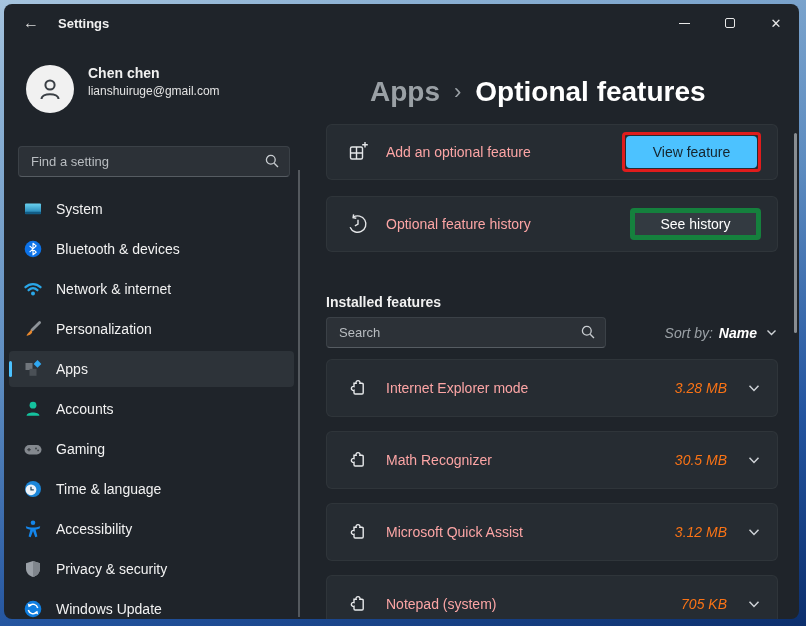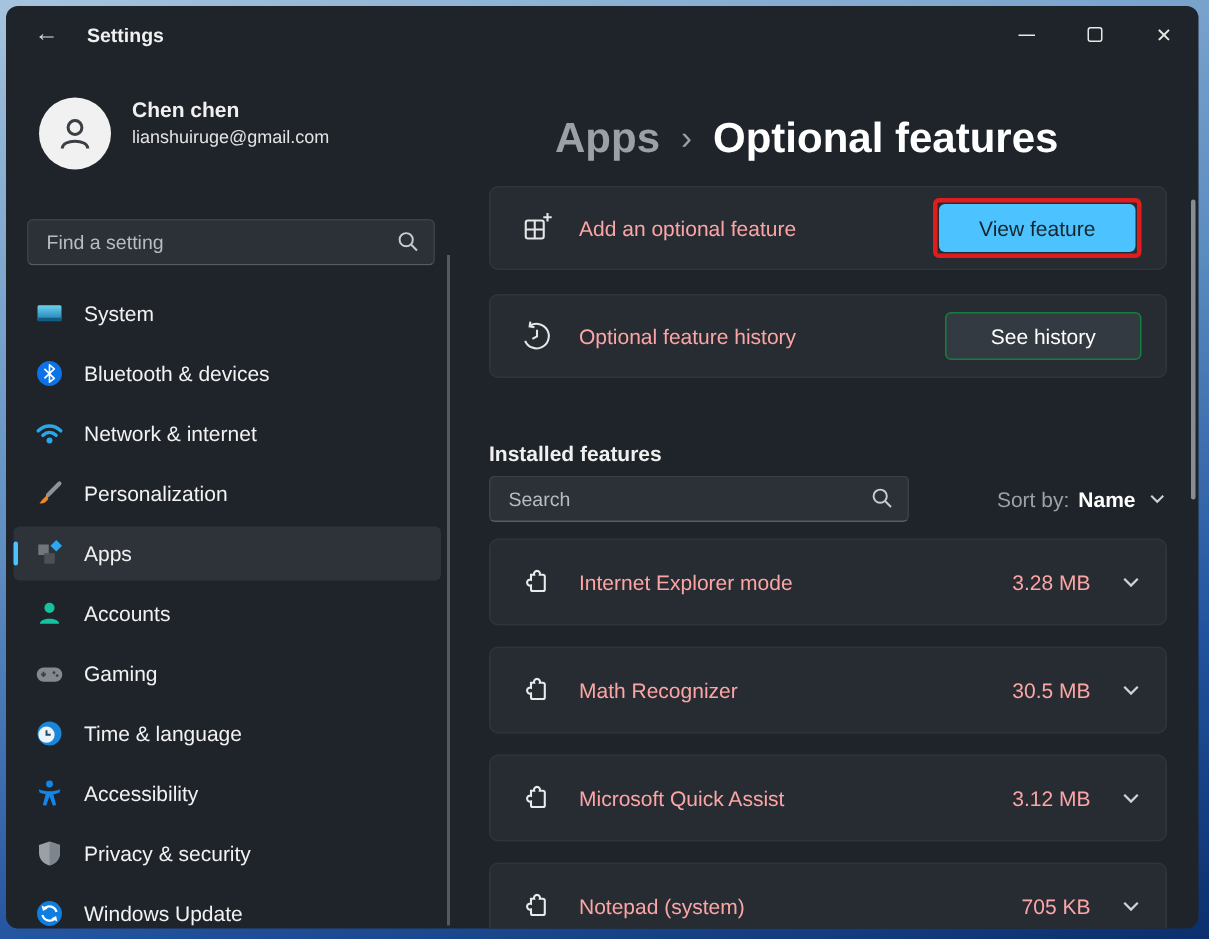--- a/index.html
+++ b/index.html
@@ -54,35 +54,35 @@
   .crumb-sep { color:#9aa0a5; font-size:22px; margin:0 14px; font-weight:400; }
   .crumb-current { color:#ffffff; }
 
   .card { background:#262c32; border:1px solid rgba(255,255,255,0.045); border-radius:6px;
     height:56px; display:flex; align-items:center; padding:0 16px 0 20px; margin-bottom:16px; }
   .card .c-icon { width:22px; height:22px; flex:none; }
   .card .c-label { flex:1; margin-left:17px; font-size:14px; color:#fca5a5; }
   .btn { height:32px; min-width:131px; border-radius:4px; font-size:14px; display:flex;
     align-items:center; justify-content:center; cursor:pointer; font-family:"Liberation Sans", sans-serif; }
   .btn-accent { background:#4cc2ff; color:#15242d; border:none; }
-  .btn-secondary { background:#333a41; color:#ffffff; border:1px solid #15803d; }
+  .btn-secondary { background:#333a41; color:#ffffff; border:5px solid #15803d; }
   .highlight-box { border:3px solid #e01c1c; border-radius:4px; padding:1px; }
 
   .section-heading { font-size:14px; font-weight:700; margin:42px 0 0 0; }
   .filter-row { display:flex; align-items:center; margin-top:7px; }
   .main-search { position:relative; width:280px; }
-  .sort { margin-left:auto; display:flex; align-items:center; cursor:pointer; }
+  .sort { margin-left:auto; display:flex; align-items:center; cursor:pointer;font-style:italic; }
   .sort-label { color:#9ba1a6; font-size:14px; }
   .sort-value { color:#ffffff; font-size:14px; font-weight:700; margin-left:6px; }
   .sort .chev { margin-left:8px; }
 
   .feature-list { margin-top:11px; }
   .feature-row { height:58px; margin-bottom:14px; cursor:pointer; }
   .feature-row .c-label { margin-left:17px; }
-  .f-size { font-size:14px; color:#fca5a5; margin-right:20px; }
+  .f-size { font-size:14px; color:#f97316; margin-right:20px;font-style:italic; }
   .main-scroll { position:absolute; right:2px; top:129px; width:3px; height:200px; background:#888d92; border-radius:2px; }
 </style>
 </head>
 <body>
 
 <div class="window">
 
   <div class="titlebar">
     <div class="back-btn">
       <span>←</span>

